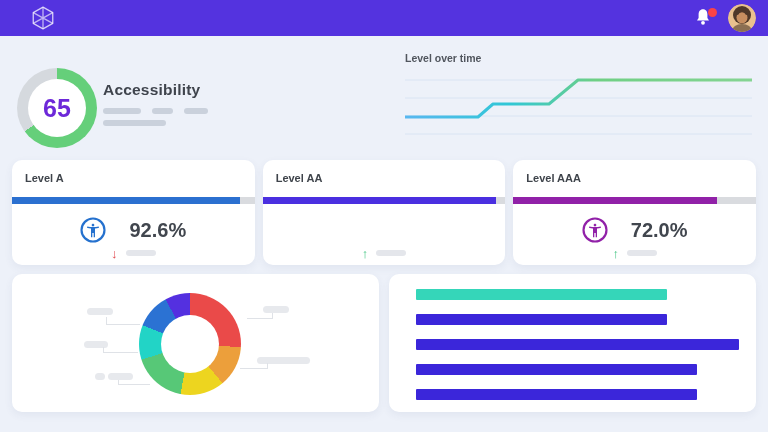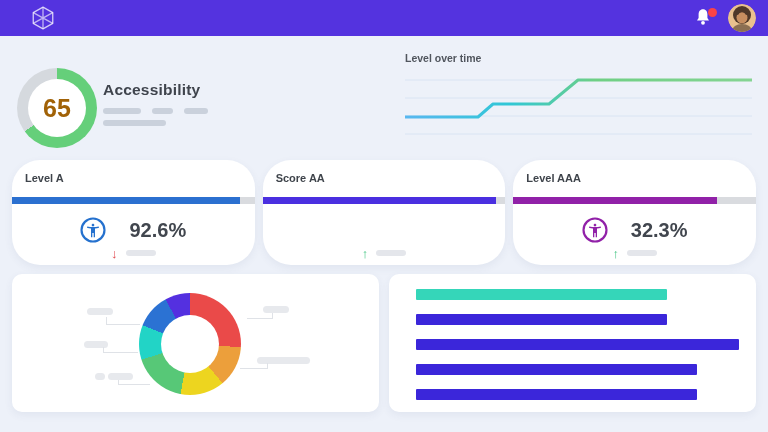--- a/index.html
+++ b/index.html
@@ -13,36 +13,36 @@
   .logo { width:26px; height:26px; display:flex; align-items:center; }
   .topbar-right { display:flex; align-items:center; gap:15px; }
   .bell-wrap { position:relative; width:18px; height:20px; cursor:pointer; }
   .badge { position:absolute; top:0px; right:-4px; width:9px; height:9px; border-radius:50%; }
   .avatar { width:28px; height:28px; border-radius:50%; overflow:hidden; cursor:pointer; }
 
   
   .gauge-ring { position:absolute; left:17px; top:68px; width:80px; height:80px; border-radius:50%; }
   .gauge-inner { position:absolute; inset:11px; background:#fff; border-radius:50%;
                  display:flex; align-items:center; justify-content:center;
-                 font-size:25px; font-weight:600; color:#a16207; }
+                 font-size:25px; font-weight:600; color:#6d28d9; }
   .overview-text { position:absolute; left:103px; top:81px; }
   .overview-text h1 { font-size:15.5px; font-weight:700; color:#3F444D; letter-spacing:.2px; }
   .ph-row { display:flex; gap:11px; margin-top:9px; }
   .ph-pill { height:6px; border-radius:3px; background:#CAD1DC; }
 
   .score-title { position:absolute; left:405px; top:52px; font-size:10.5px; font-weight:700; color:#51565E; }
   #line-chart { position:absolute; left:405px; top:74px; }
   .gridline { stroke:#D9E4F3; stroke-width:1; }
   #score-line { fill:none; stroke-width:3; stroke-linejoin:round; stroke-linecap:butt; }
 
   
   .levels-row { position:absolute; left:12px; right:12px; top:160px; height:105px;
                 display:grid; grid-template-columns:1fr 1fr 1fr; gap:8px; }
   .card { background:#fff; border-radius:10px; box-shadow:0 3px 8px rgba(60,70,110,.07); }
-  .level-card { position:relative; overflow:hidden;border-radius:28px; }
+  .level-card { position:relative; overflow:hidden; }
   .level-title { position:absolute; left:13px; top:12px; font-size:11px; font-weight:700; color:#3F444B; }
   .level-bar { position:absolute; left:0; right:0; top:37px; height:7px; background:#D9DBDF; }
   .level-bar-fill { height:100%; }
   .level-value-row { position:absolute; left:0; right:0; top:56px; height:28px;
                      display:flex; align-items:center; justify-content:center; gap:23px; }
   .acc-icon { width:26px; height:26px; display:flex; }
   .level-value { font-size:20px; font-weight:800; color:#41464E; }
   .level-trend-row { position:absolute; left:0; right:0; top:86px; height:14px;
                      display:flex; align-items:center; justify-content:center; gap:8px; }
   .trend { font-size:13px; font-weight:700; line-height:1; }
@@ -153,21 +153,21 @@
         </span>
         <span class="level-value">92.6%</span>
       </div>
       <div class="level-trend-row">
         <span class="trend" style="color: rgb(224, 72, 78);">↓</span>
         <span class="trend-pill"></span>
       </div>
     </div>
 
     <div class="card level-card">
-      <div class="level-title">Score AA</div>
+      <div class="level-title">Level AA</div>
       <div class="level-bar">
           <div class="level-bar-fill" style="width: 96%; background: rgb(74, 47, 224);"></div>
         </div>
       <div class="level-trend-row">
         <span class="trend" style="color: rgb(66, 196, 130);">↑</span>
         <span class="trend-pill"></span>
       </div>
     </div>
 
     <div class="card level-card">
@@ -177,21 +177,21 @@
         </div>
       <div class="level-value-row">
         <span class="acc-icon" style="color: rgb(145, 33, 168);">
           <svg viewBox="0 0 24 24" width="26" height="26">
             <circle cx="12" cy="12" r="10.6" fill="none" stroke="currentColor" stroke-width="2"></circle>
             <g transform="translate(12,12.4) scale(0.62) translate(-12,-12)">
               <path fill="currentColor" d="M20.5 6c-2.61.7-5.67 1-8.5 1s-5.89-.3-8.5-1L3 8c1.86.5 4 .83 6 1v13h2v-6h2v6h2V9c2-.17 4.14-.5 6-1l-.5-2zM12 6c1.1 0 2-.9 2-2s-.9-2-2-2-2 .9-2 2 .9 2 2 2z"></path>
             </g>
           </svg>
         </span>
-        <span class="level-value">32.3%</span>
+        <span class="level-value">72.0%</span>
       </div>
       <div class="level-trend-row">
         <span class="trend" style="color: rgb(66, 196, 130);">↑</span>
         <span class="trend-pill"></span>
       </div>
     </div>
   </div>
 
   <div class="card donut-card">
     <div class="donut" id="donut" style="background: conic-gradient(rgb(234, 74, 73) 0%, rgb(234, 74, 73) 26%, rgb(236, 159, 59) 26%, rgb(236, 159, 59) 39%, rgb(237, 213, 31) 39%, rgb(237, 213, 31) 53%, rgb(87, 200, 119) 53%, rgb(87, 200, 119) 70%, rgb(34, 212, 198) 70%, rgb(34, 212, 198) 81%, rgb(43, 114, 211) 81%, rgb(43, 114, 211) 92%, rgb(84, 48, 224) 92%, rgb(84, 48, 224) 100%);">

